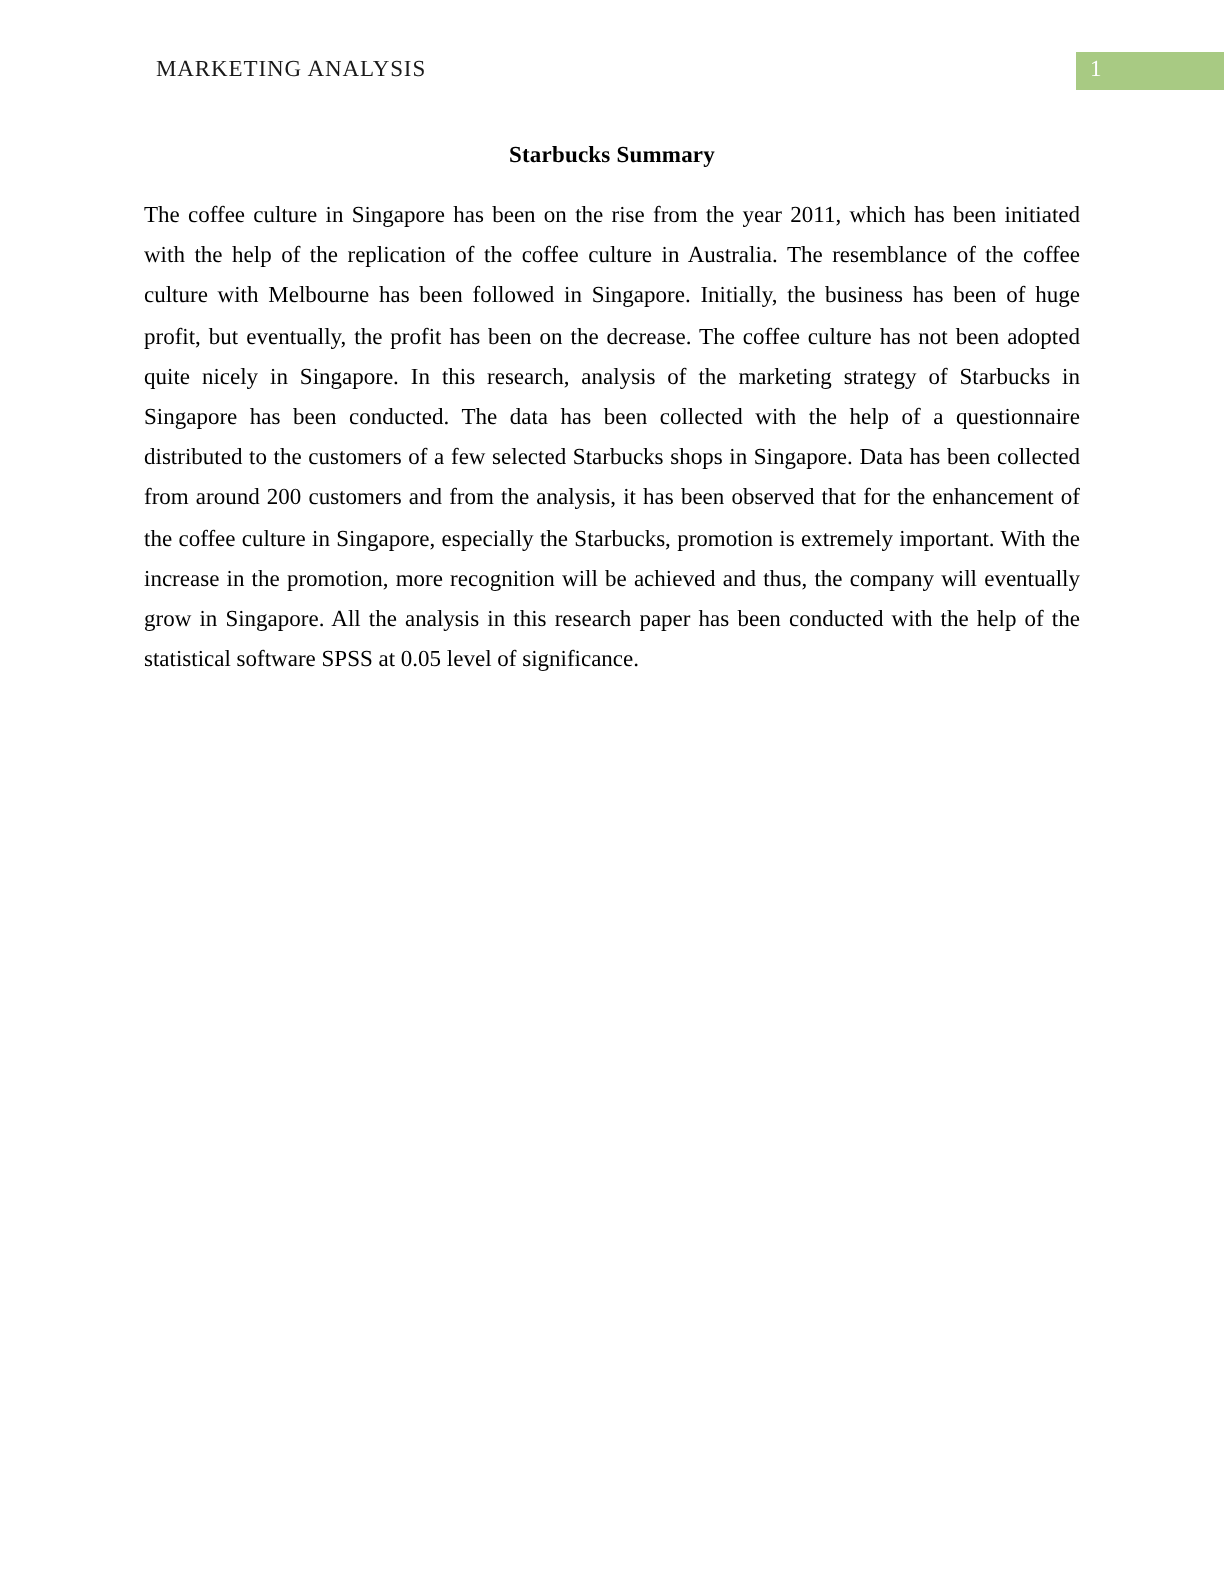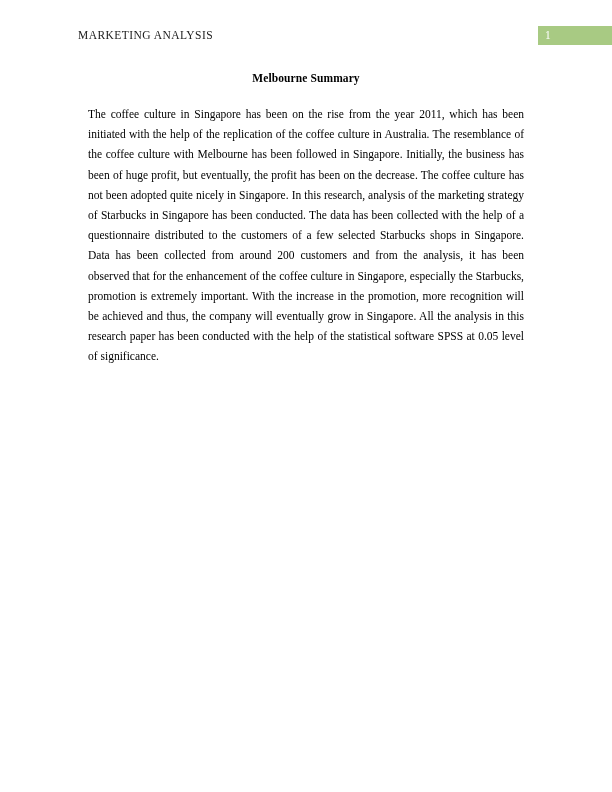--- a/index.html
+++ b/index.html
@@ -65,34 +65,34 @@
     text-align: center;
     line-height: 20px;
     margin: 0 0 10px 0;
     letter-spacing: 0.1px;
   }
   .body-paragraph {
     font-size: 11.5px;
     line-height: 20.2px;
     text-align: justify;
     text-justify: inter-word;
-    margin: 16px;
+    margin: 0;
     hyphens: none;
   }
 </style>
 </head>
 <body>
 
 <div class="page">
 
   <div class="header">
     <div class="header-title">MARKETING ANALYSIS</div>
     <div class="page-number-band">
       <div class="page-number">1</div>
     </div>
   </div>
 
   <div class="content">
-    <h1 class="section-title">Melbourne Summary</h1>
+    <h1 class="section-title">Starbucks Summary</h1>
     <p class="body-paragraph">The coffee culture in Singapore has been on the rise from the year 2011, which has been initiated with the help of the replication of the coffee culture in Australia. The resemblance of the coffee culture with Melbourne has been followed in Singapore. Initially, the business has been of huge profit, but eventually, the profit has been on the decrease. The coffee culture has not been adopted quite nicely in Singapore. In this research, analysis of the marketing strategy of Starbucks in Singapore has been conducted. The data has been collected with the help of a questionnaire distributed to the customers of a few selected Starbucks shops in Singapore. Data has been collected from around 200 customers and from the analysis, it has been observed that for the enhancement of the coffee culture in Singapore, especially the Starbucks, promotion is extremely important. With the increase in the promotion, more recognition will be achieved and thus, the company will eventually grow in Singapore. All the analysis in this research paper has been conducted with the help of the statistical software SPSS at 0.05 level of significance.</p>
   </div>
 
 </div>
 
 </body></html>

